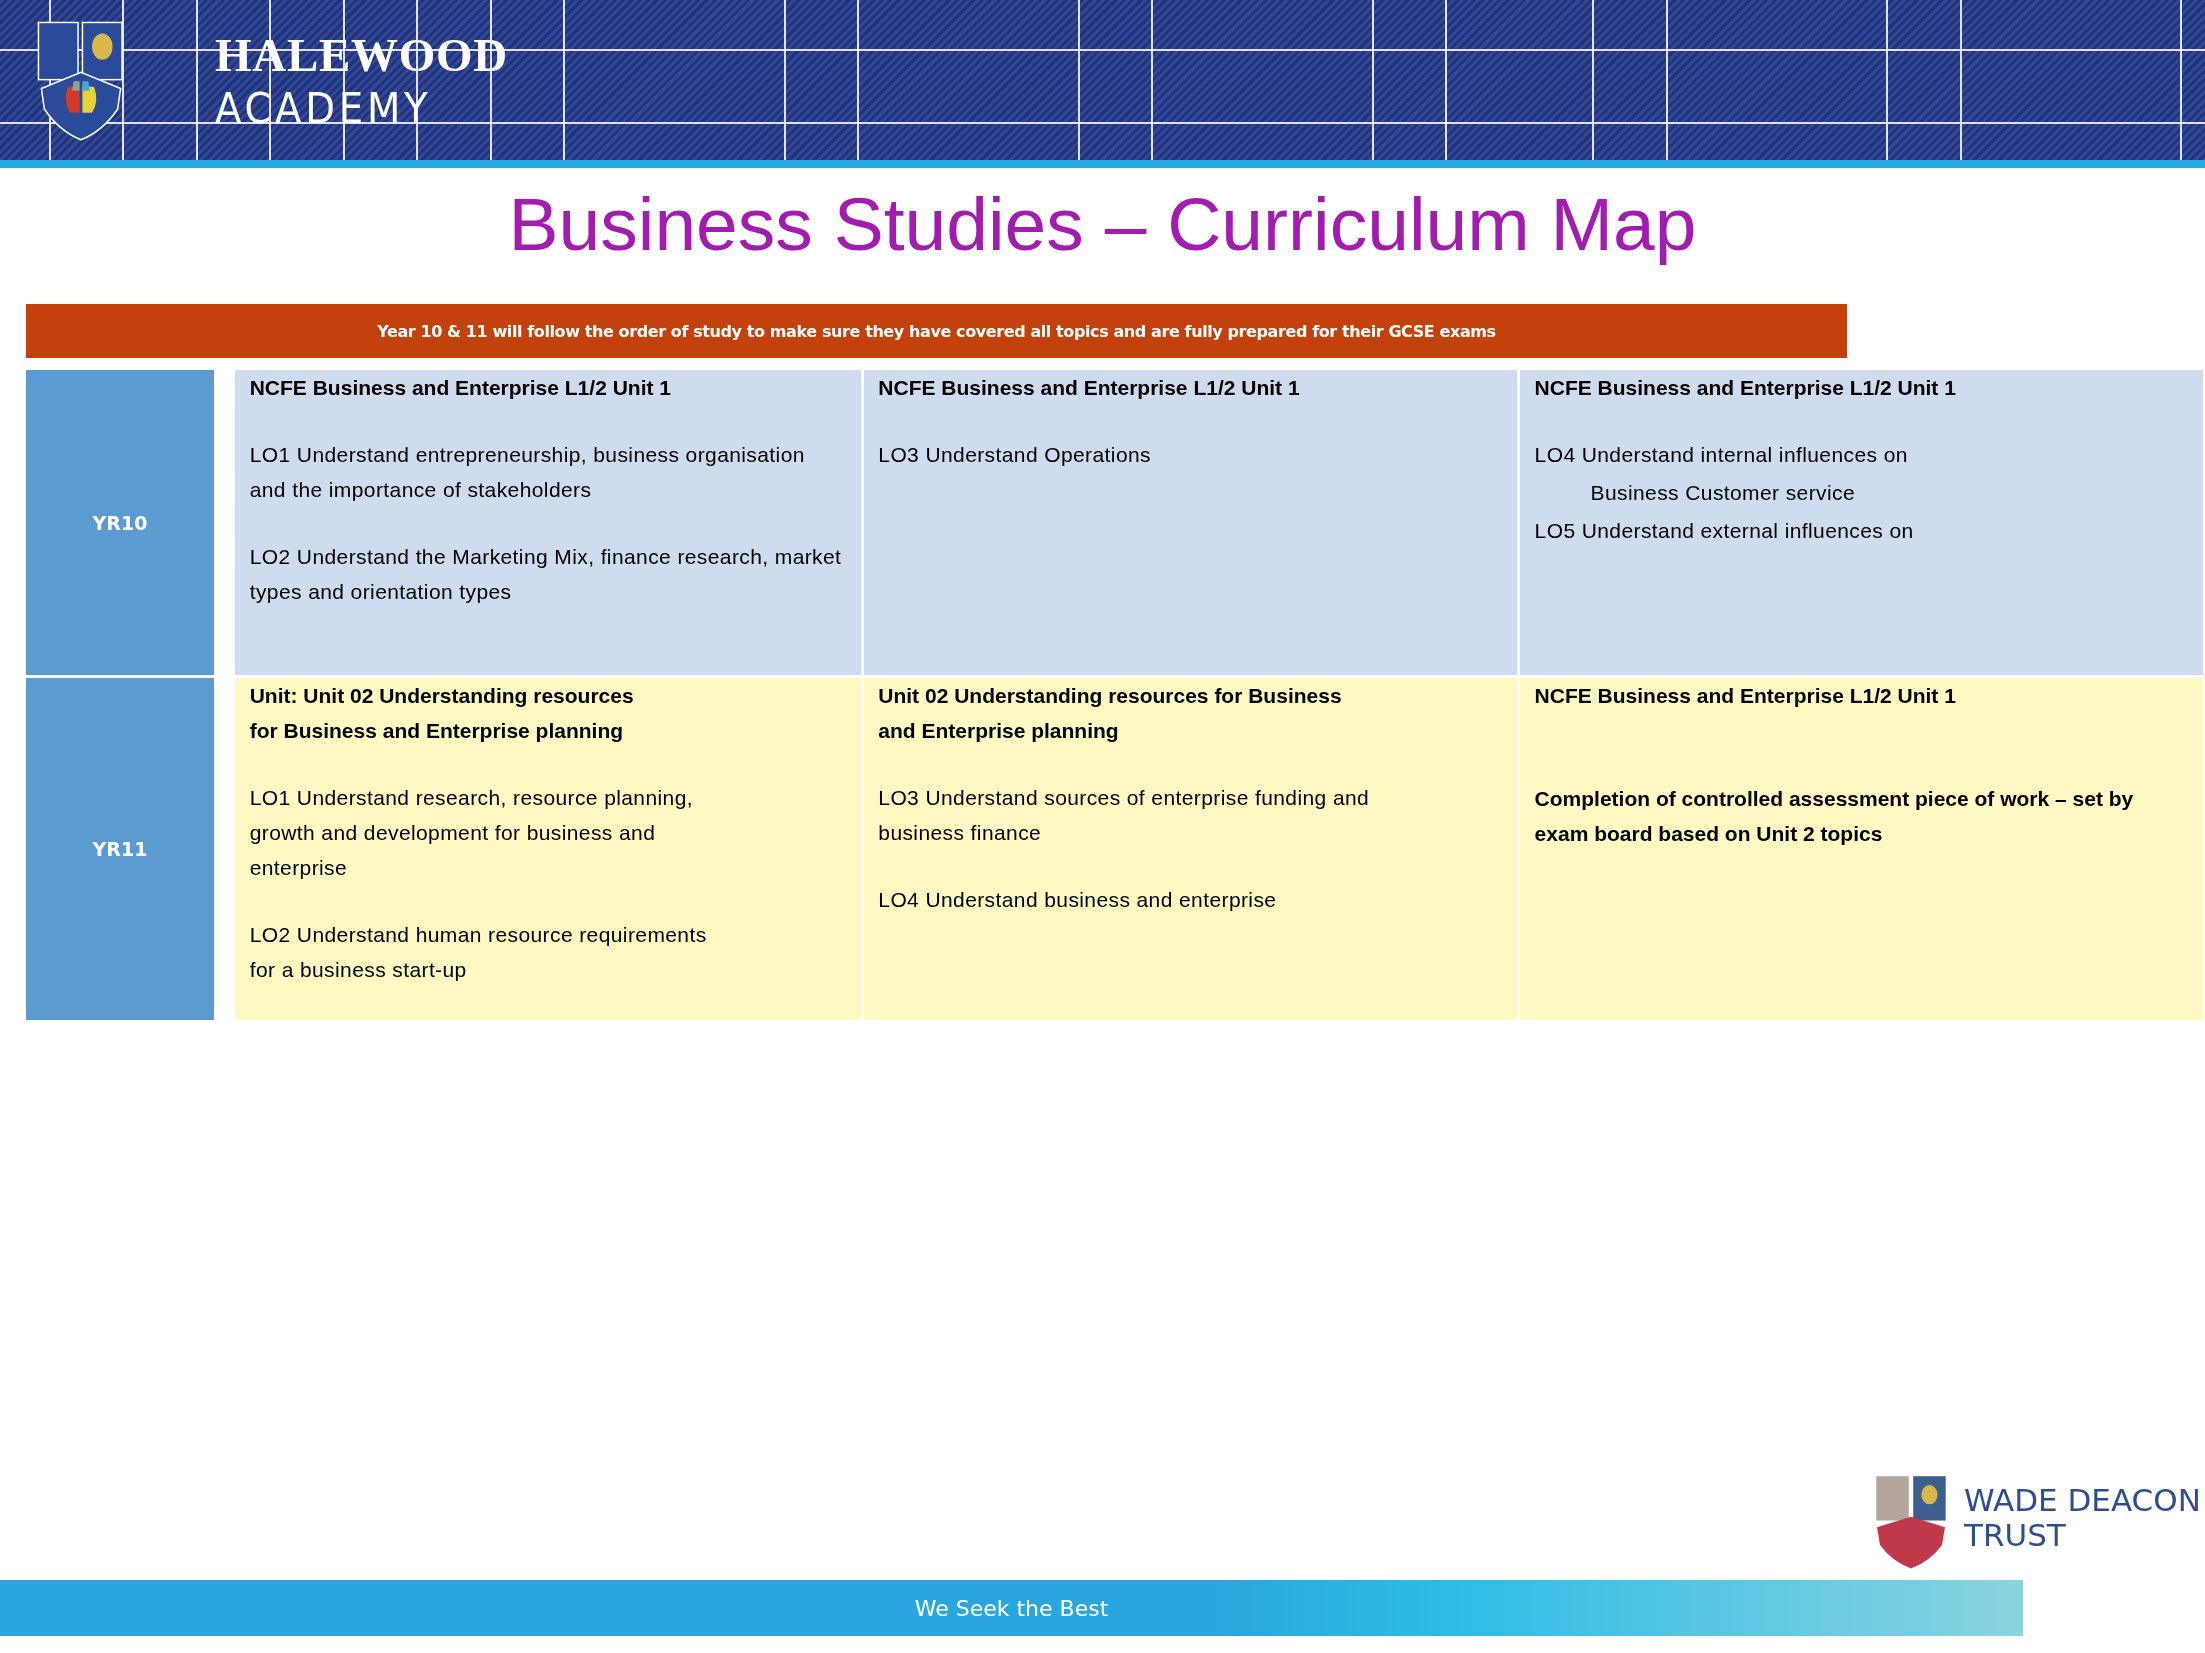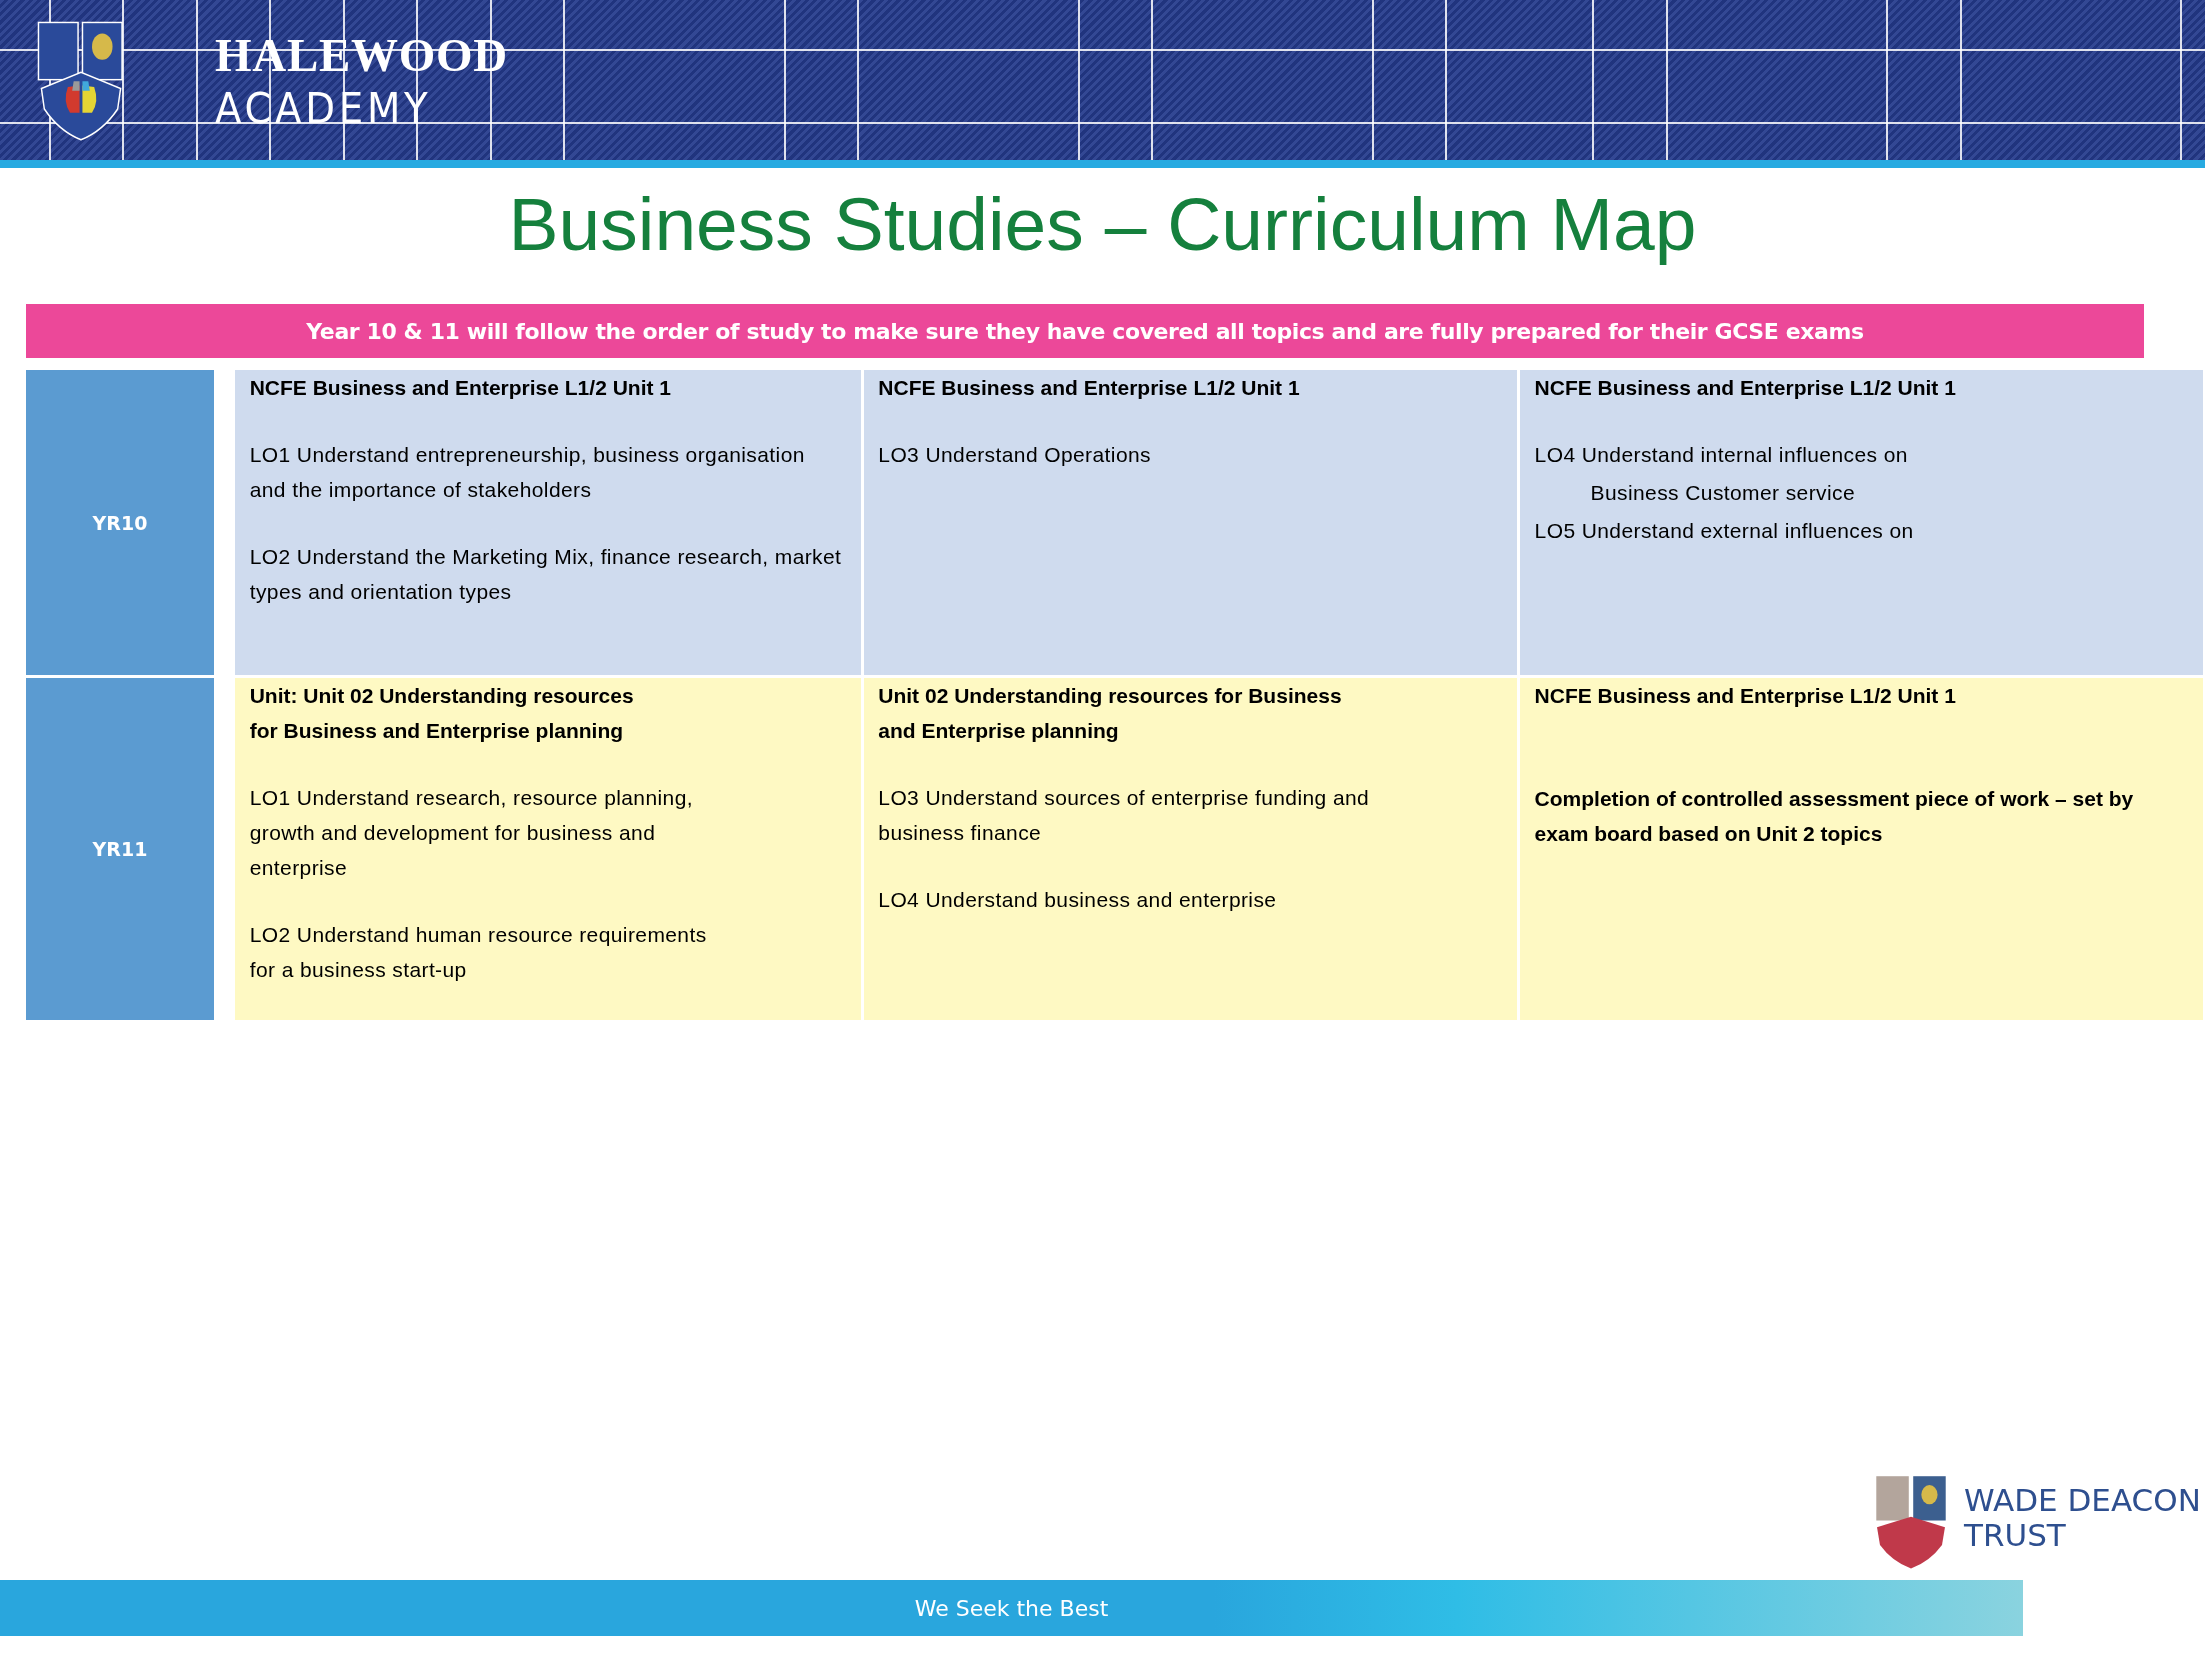--- a/index.html
+++ b/index.html
@@ -16,26 +16,26 @@
   }
   .grid-v { position: absolute; top: 0; width: 1.5px; height: 160px; background: rgba(255,255,255,0.85); }
   .grid-h { position: absolute; left: 0; height: 1.5px; width: 2205px; background: rgba(255,255,255,0.85); }
   .header-stripe { position: absolute; left: 0; top: 160px; width: 2205px; height: 8px; background: #27aae1; }
   .crest { position: absolute; left: 37px; top: 20.6px; width: 88px; height: 121px; }
   .brand { position: absolute; left: 215px; top: 29px; color: #fff; }
   .brand-1 { font-family: Liberation Serif, serif; font-weight: bold; font-size: 47px; letter-spacing: 0.7px; line-height: 53px; }
   .brand-2 { font-family: "DejaVu Sans", sans-serif; font-weight: normal; font-size: 43px; letter-spacing: 3.7px; line-height: 53px; font-stretch: condensed; }
   .title {
     position: absolute; left: 0; top: 176px; width: 2205px; text-align: center;
-    font-size: 75px; line-height: 96px; color: #15803d;
+    font-size: 75px; line-height: 96px; color: #a21caf;
   }
   .banner {
-    position: absolute; left: 26px; top: 304px; width: 2118px; height: 54px;
-    background: #ec4899; color: #fff; font-family: "DejaVu Sans", sans-serif; font-weight: bold;
-    font-size: 22px; display: flex; align-items: center; justify-content: center; letter-spacing: -0.4px;
+    position: absolute; left: 26px; top: 304px; width: 1821px; height: 54px;
+    background: #c2410c; color: #fff; font-family: "DejaVu Sans", sans-serif; font-weight: bold;
+    font-size: 16px; display: flex; align-items: center; justify-content: center; letter-spacing: -0.4px;
   }
   .table { position: absolute; left: 26px; top: 370px; width: 2177px; }
   .row { display: flex; }
   .row + .row { margin-top: 2.9px; }
   .row1 { height: 305px; }
   .row2 { height: 342px; }
   .yr {
     width: 190px; background: #5b9bd1; color: #fff; font-weight: bold; font-size: 19px;
     font-family: "DejaVu Sans", sans-serif;
     display: flex; align-items: center; justify-content: center; margin-right: 21px;

